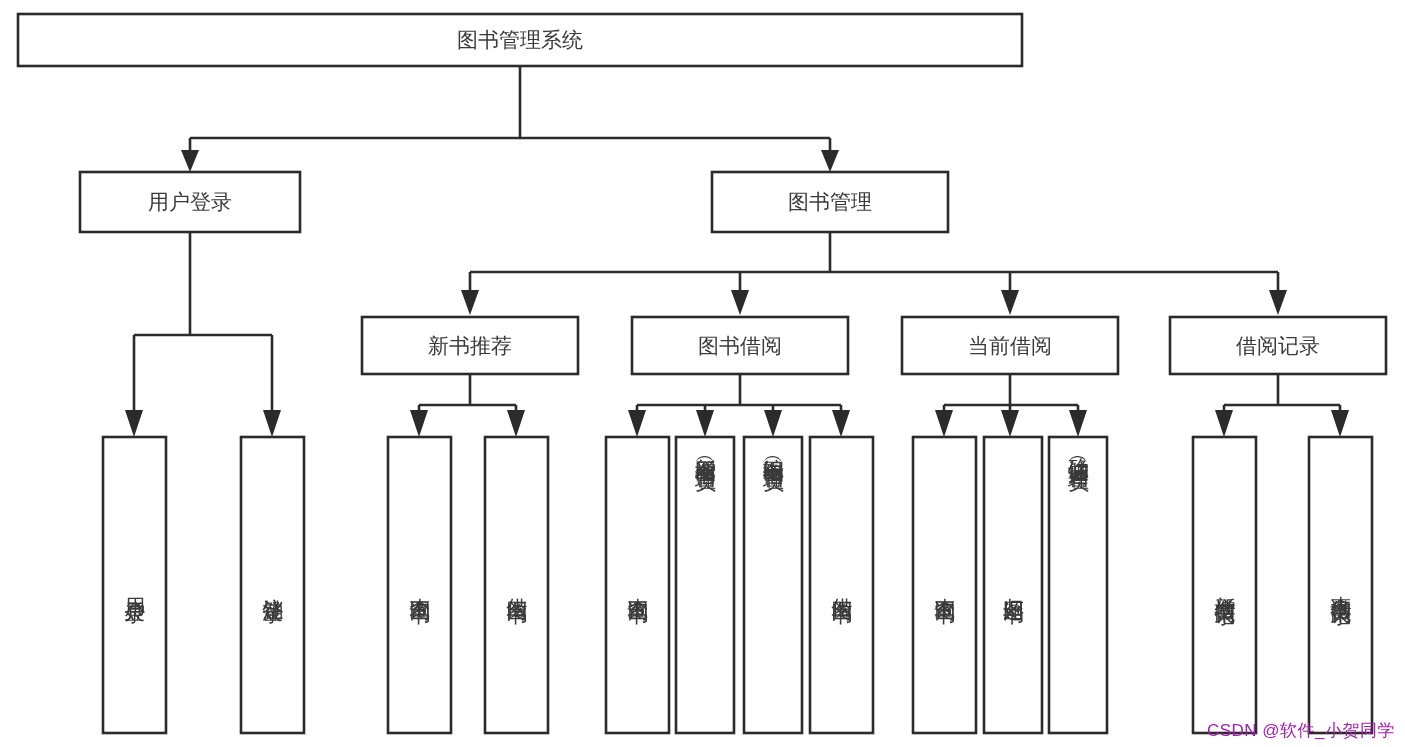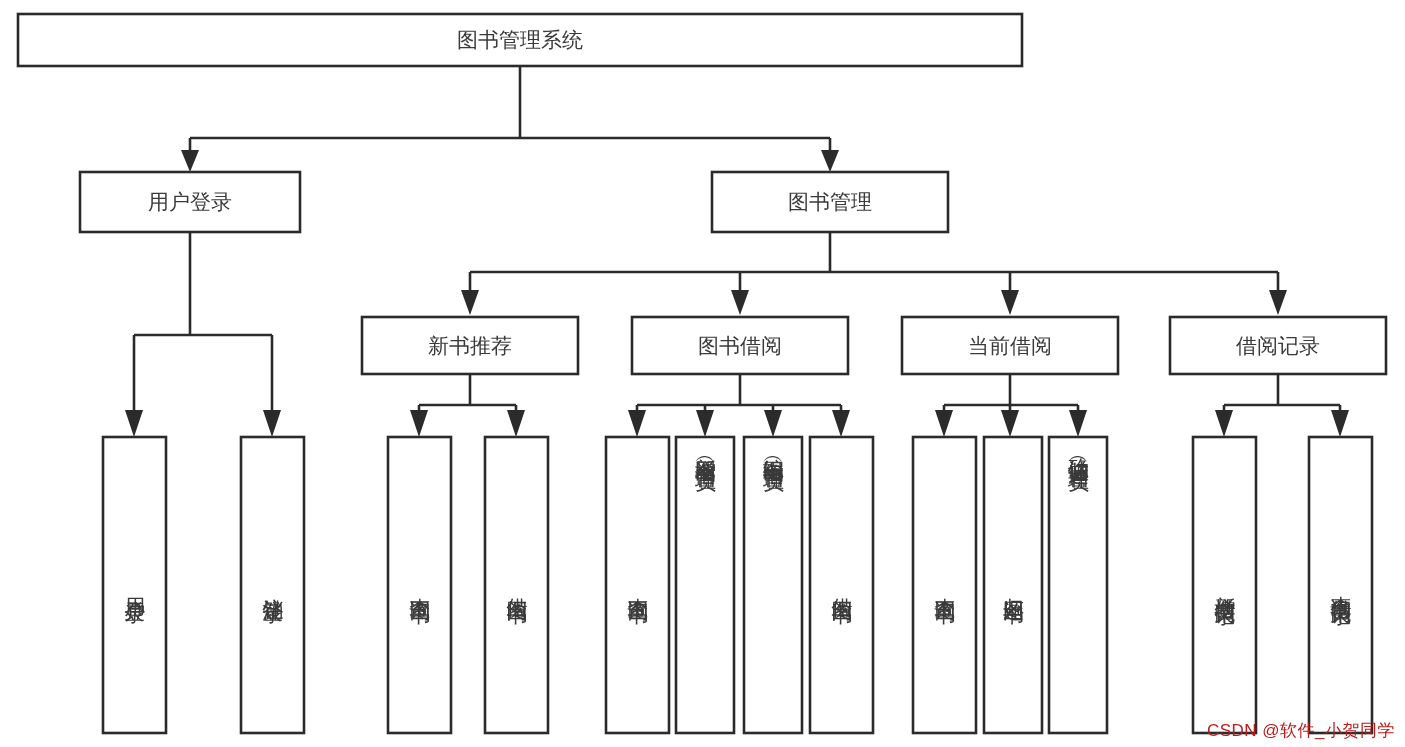--- a/index.html
+++ b/index.html
@@ -66,21 +66,21 @@
     letter-spacing: 2px;
     white-space: nowrap;
     text-align: center;
   }
   .watermark {
     position: absolute;
     right: 10px;
     bottom: 5px;
     font-family: "Liberation Sans", "DejaVu Sans", sans-serif;
     font-size: 17px;
-    color: #b91c1c;
+    color: #a21caf;
     letter-spacing: 0.5px;
     white-space: nowrap;
   }
 </style>
 </head>
 <body>
 
 <div id="diagram-root">
 
   <svg class="diagram-canvas" viewBox="0 0 1405 747">

